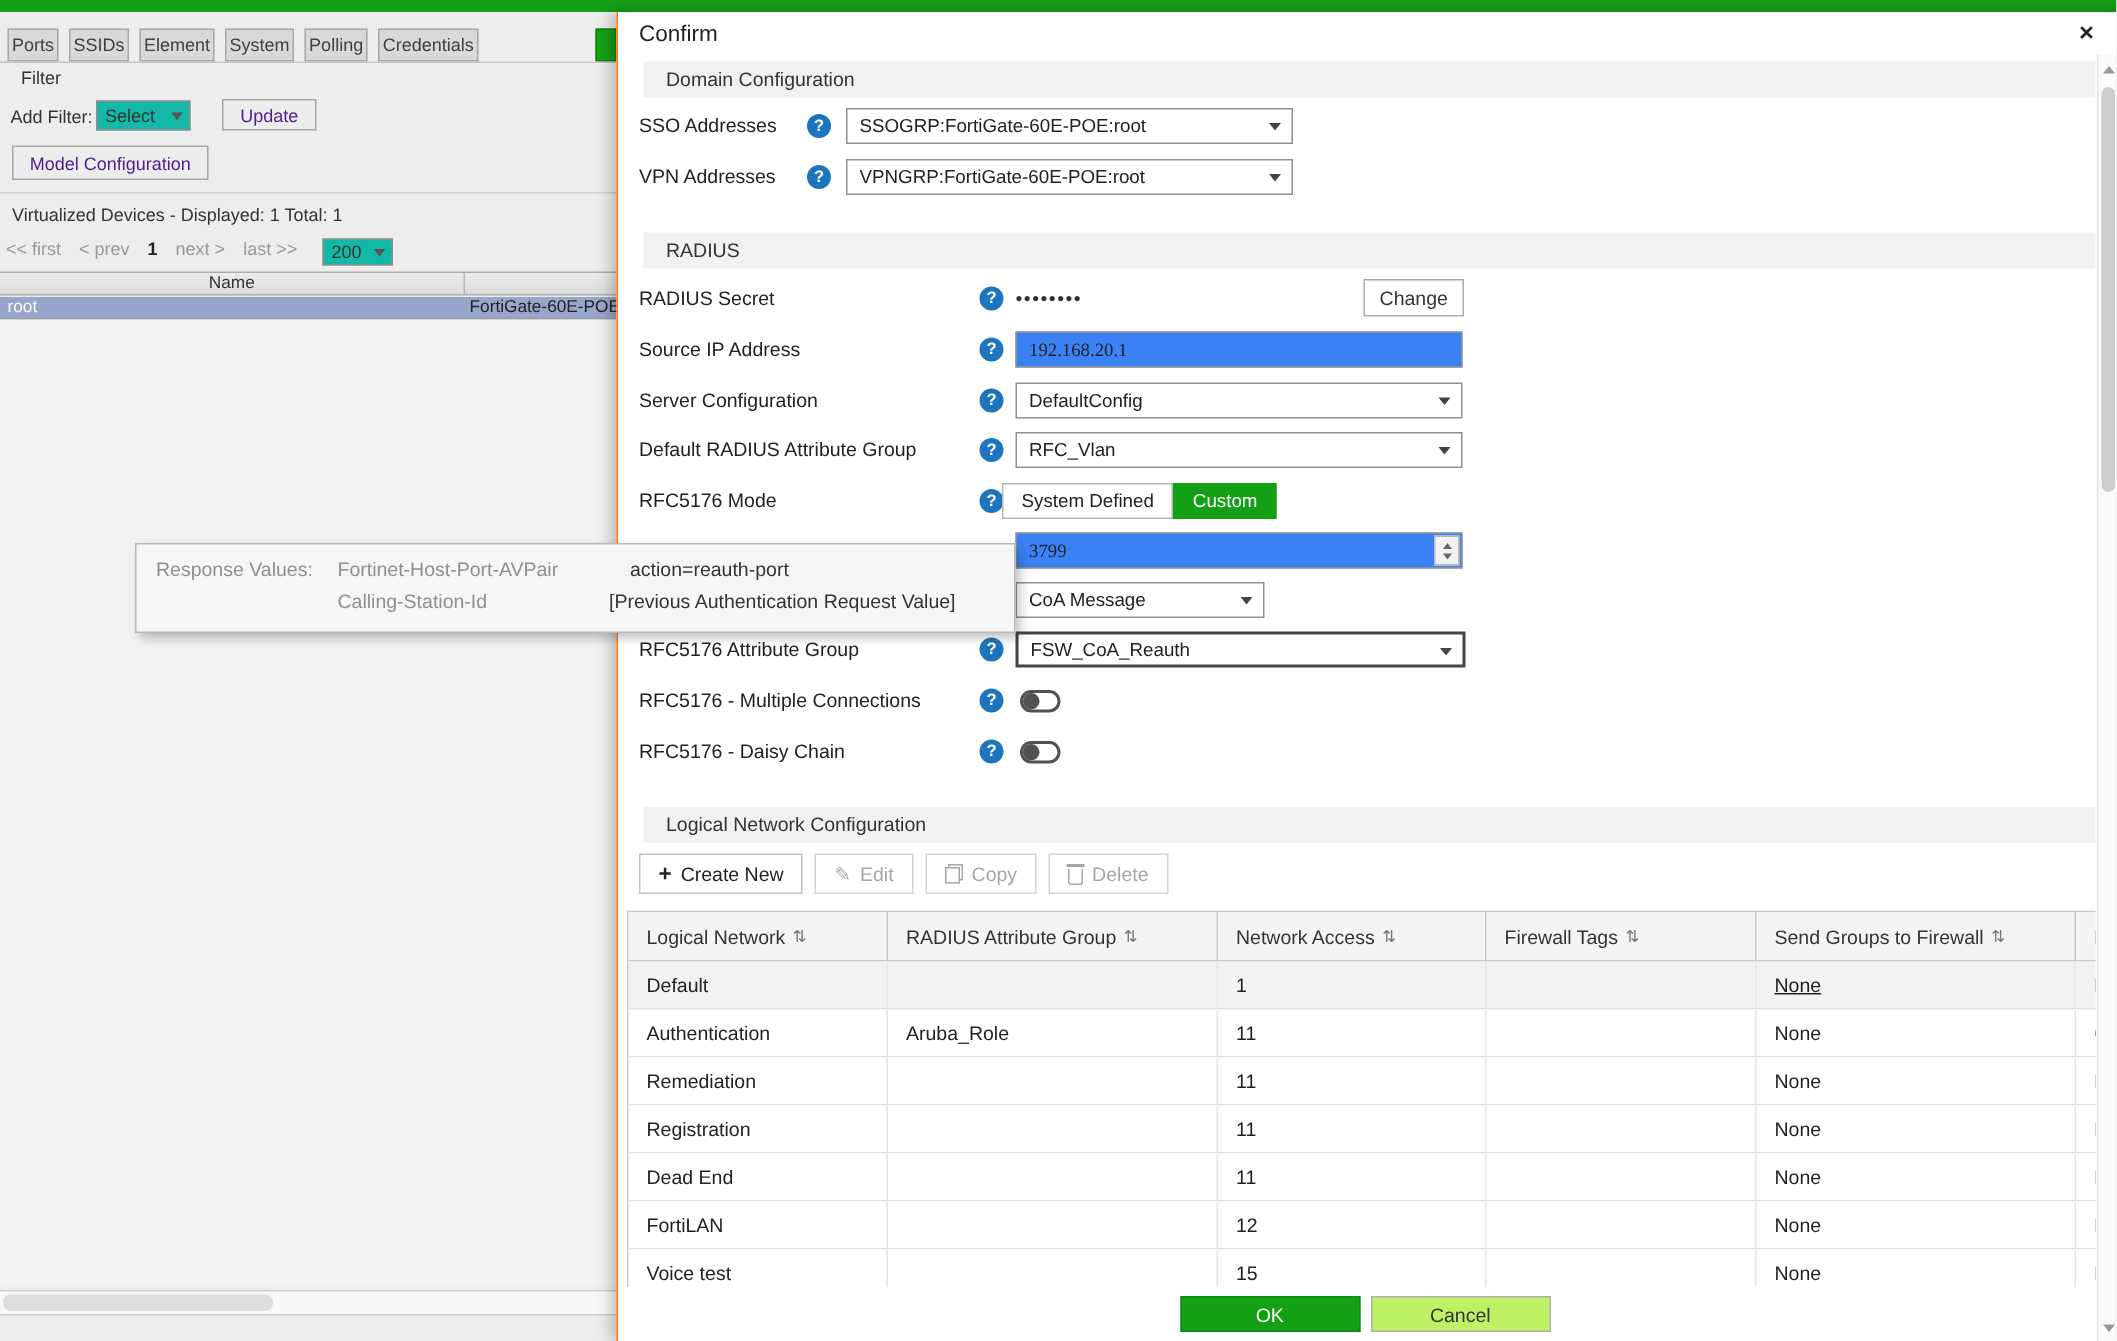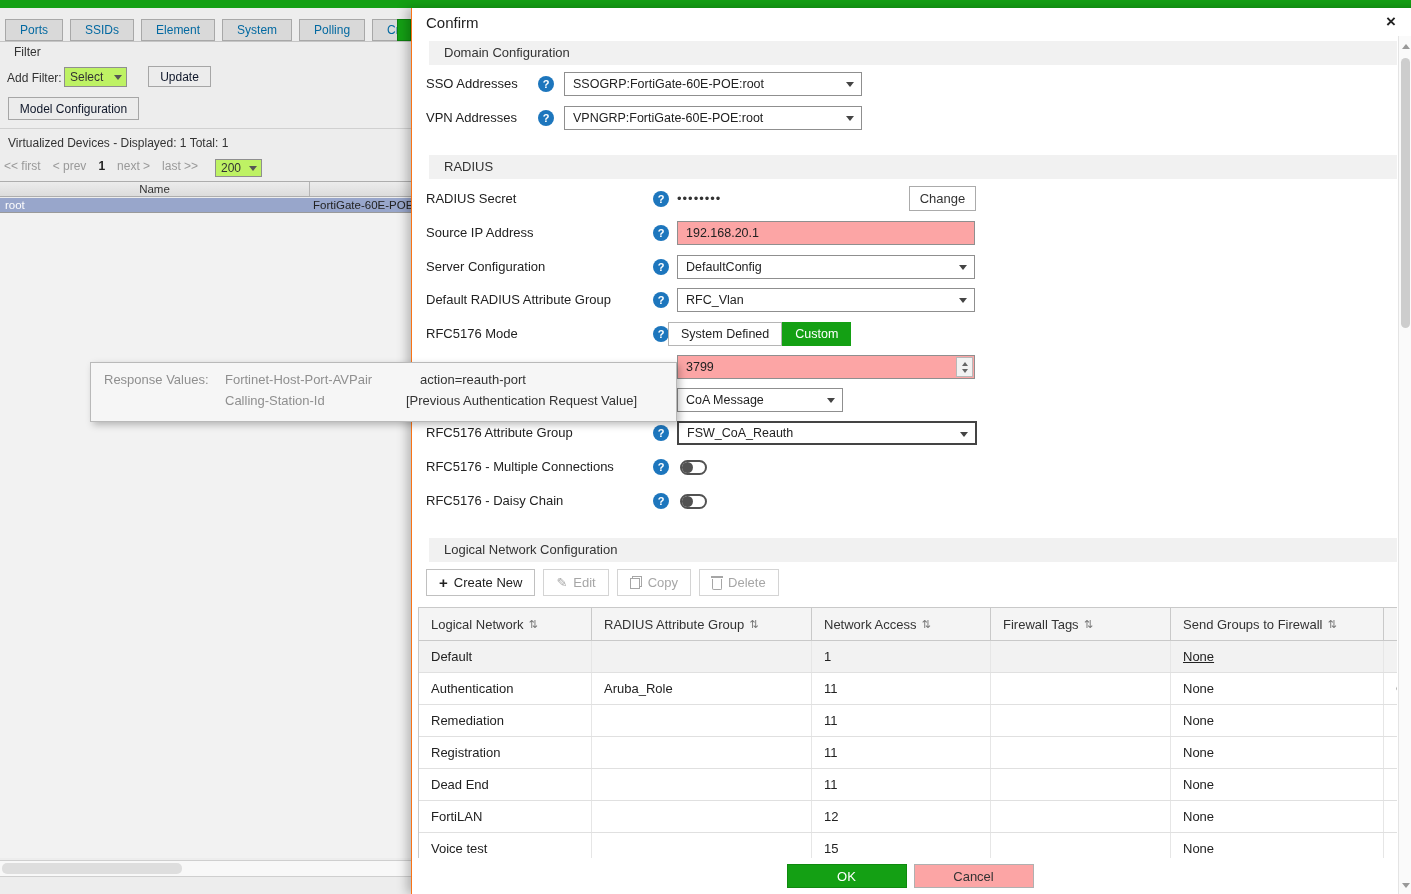--- a/index.html
+++ b/index.html
@@ -5,26 +5,26 @@
   * { margin:0; padding:0; box-sizing:border-box; }
   html,body { width:1411px; height:894px; background:#e9e9e9; font-family:"Liberation Sans","DejaVu Sans",sans-serif; }
   #root { position:relative; width:1411px; height:894px; overflow:hidden; background:#eee; }
 
   
   .topbar { position:absolute; left:0; top:0; width:1411px; height:8px; background:#14a014; }
 
   
   .leftpanel { position:absolute; left:0; top:8px; width:411px; height:886px; background:#ededed; }
   .tabs { position:absolute; left:5px; top:11px; display:flex; gap:7px; }
-  .tab { height:22px; padding:0 14px; display:flex; align-items:center; background:#d9d9d9; border:1px solid #a8a8a8; font-size:12px; color:#0369a1; white-space:nowrap; }
+  .tab { height:22px; padding:0 2px; display:flex; align-items:center; background:#d9d9d9; border:1px solid #a8a8a8; font-size:12px; color:#404040; white-space:nowrap; }
   .tab-sliver { position:absolute; right:0; top:11px; width:14px; height:22px; background:#14a014; border:1px solid #0d800d; }
   .tabline { position:absolute; left:0; top:33px; width:411px; border-top:1px solid #c5c5c5; }
   .lp-text { position:absolute; font-size:12px; color:#333; }
-  .lp-btn { position:absolute; display:flex; align-items:center; justify-content:center; background:#ececec; border:1px solid #a6a6a6; font-size:12px; color:#0f172a; cursor:default; }
-  .lp-select { position:absolute; background:#bef264; border:1px solid #8f8f8f; font-size:12px; color:#333; display:flex; align-items:center; padding:0 28px 0 5px; }
+  .lp-btn { position:absolute; display:flex; align-items:center; justify-content:center; background:#ececec; border:1px solid #a6a6a6; font-size:12px; color:#4c1d95; cursor:default; }
+  .lp-select { position:absolute; background:#14b8a6; border:1px solid #8f8f8f; font-size:12px; color:#333; display:flex; align-items:center; padding:0 28px 0 5px; }
   .lp-select .caret { position:absolute; right:4px; top:50%; margin-top:-2px; width:0; height:0; border-left:4px solid transparent; border-right:4px solid transparent; border-top:5px solid #555; }
   .divider { position:absolute; left:0; width:411px; border-top:1px solid #d0d0d0; }
   .pager { position:absolute; left:4px; top:151px; display:flex; gap:12px; font-size:12px; align-items:center; }
   .pager .dim { color:#999; }
   .pager .cur { color:#222; font-weight:bold; }
   .lp-header { position:absolute; left:0; top:173px; width:411px; height:16px; background:linear-gradient(#ececec,#dcdcdc); border-top:1px solid #adadad; border-bottom:1px solid #adadad; font-size:11.5px; color:#333; }
   .lp-header .col1 { position:absolute; left:0; top:0; width:310px; height:14px; text-align:center; line-height:14px; border-right:1px solid #b5b5b5; }
   .lp-row { position:absolute; left:0; top:190px; width:411px; height:15px; background:#98a6cb; border-bottom:1px solid #9a9a9a; font-size:11.5px; line-height:14px; }
   .lp-row .nm { position:absolute; left:5px; color:#fdfdfd; }
   .lp-row .dev { position:absolute; left:313px; color:#222; white-space:nowrap; }
@@ -39,21 +39,21 @@
   .secbar { position:absolute; left:17px; width:968px; height:24px; background:#f1f1f1; font-size:13px; color:#333; line-height:24px; padding-left:15px; }
 
   .frow { position:absolute; left:0; width:986px; height:26px; }
   .frow .lbl { position:absolute; left:14px; top:0; font-size:13px; color:#222; line-height:26px; white-space:nowrap; }
   .help { position:absolute; top:5px; width:16px; height:16px; border-radius:50%; background:#1d76bd; color:#fff; font-size:11px; font-weight:bold; text-align:center; line-height:16px; }
   .h1 { left:126px; } .h2 { left:241px; }
   .ctl { position:absolute; top:1px; height:24px; }
   .dd { background:#fff; border:1px solid #8f8f8f; font-size:12.5px; color:#222; line-height:22px; padding:0 20px 0 8px; white-space:nowrap; overflow:hidden; }
   .dd .caret { position:absolute; right:7px; top:9px; width:0; height:0; border-left:4px solid transparent; border-right:4px solid transparent; border-top:5px solid #444; }
   .dd.focused { border:2px solid #444; line-height:20px; }
-  .tinput { background:#fca5a5; border:1px solid #8f8f8f; font-size:12.5px; color:#222; line-height:22px; padding:0 8px; }
+  .tinput { background:#3b82f6; border:1px solid #8f8f8f; font-size:12.5px; color:#222; line-height:22px; padding:0 8px;font-family:Liberation Serif, serif; }
   .dots { position:absolute; left:265px; top:0; font-size:13px; color:#333; letter-spacing:1px; line-height:26px; }
   .btn { display:flex; align-items:center; justify-content:center; background:#fff; border:1px solid #ababab; font-size:13px; color:#333; cursor:default; }
   .seg { position:absolute; top:1px; height:24px; display:flex; }
   .seg .off { background:#fff; border:1px solid #b5b5b5; color:#222; font-size:12.5px; padding:0 12px; display:flex; align-items:center; }
   .seg .on { background:#14a014; border:1px solid #14a014; color:#fff; font-size:12.5px; padding:0 12px; display:flex; align-items:center; }
   .spin { position:absolute; right:1px; top:1px; width:17px; height:20px; background:#f2f2f2; border:1px solid #b8b8b8; display:flex; flex-direction:column; align-items:center; justify-content:center; gap:3px; }
   .spin i { width:0; height:0; border-left:3px solid transparent; border-right:3px solid transparent; }
   .spin .up { border-bottom:4px solid #666; }
   .spin .dn { border-top:4px solid #666; }
   .toggle { position:absolute; left:268px; top:6px; width:27px; height:15px; border:2px solid #525252; border-radius:9px; background:#fff; }
@@ -79,21 +79,21 @@
   .sort { font-size:11px; color:#777; }
   .lt-row { display:flex; height:32px; background:#fff; border-bottom:1px solid #e0e0e0; }
   .lt-row.shade { background:#f2f2f2; }
   .lt-cell { display:flex; align-items:center; padding-left:12px; font-size:13px; color:#222; border-right:1px solid #e6e6e6; overflow:hidden; white-space:nowrap; }
   .c0{width:173px;} .c1{width:220px;} .c2{width:179px;} .c3{width:180px;} .c4{width:213px;} .c5{width:120px;}
   .ul { text-decoration:underline; }
 
   
   .dlg-footer { position:absolute; left:0; top:850px; width:986px; height:36px; background:#fff; display:flex; align-items:center; justify-content:center; gap:7px; padding-left:10px; }
   .ok-btn { width:120px; height:24px; background:#14a014; border:1px solid #0f8a0f; color:#fff; font-size:13px; display:flex; align-items:center; justify-content:center; }
-  .cancel-btn { width:120px; height:24px; background:#fca5a5; border:1px solid #b0b0b0; color:#333; font-size:13px; display:flex; align-items:center; justify-content:center; }
+  .cancel-btn { width:120px; height:24px; background:#bef264; border:1px solid #b0b0b0; color:#333; font-size:13px; display:flex; align-items:center; justify-content:center; }
 
   
   .vscroll { position:absolute; left:986px; top:28px; width:14px; height:858px; background:#fafafa; border-left:1px solid #e4e4e4; }
   .vscroll .arrow-up { position:absolute; left:3px; top:8px; width:0; height:0; border-left:4px solid transparent; border-right:4px solid transparent; border-bottom:5px solid #999; }
   .vscroll .arrow-dn { position:absolute; left:3px; bottom:6px; width:0; height:0; border-left:4px solid transparent; border-right:4px solid transparent; border-top:5px solid #999; }
   .vscroll .thumb { position:absolute; left:2px; top:22px; width:9px; height:270px; background:#cdcdcd; border-radius:5px; }
 
   
   .tooltip { position:absolute; left:90px; top:362px; width:587px; height:60px; background:#f6f6f6; border:1px solid #b9b9b9; box-shadow:3px 3px 7px rgba(0,0,0,.25); z-index:50; font-size:13px; }
   .tooltip .tl { position:absolute; left:13px; top:9px; color:#8f8f8f; }

